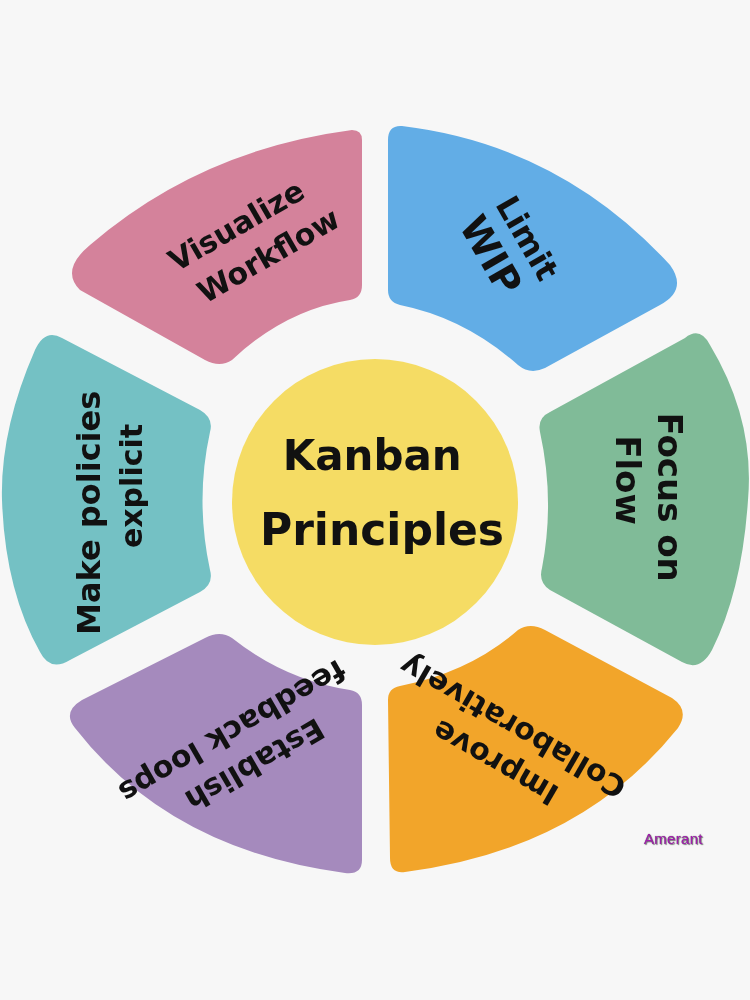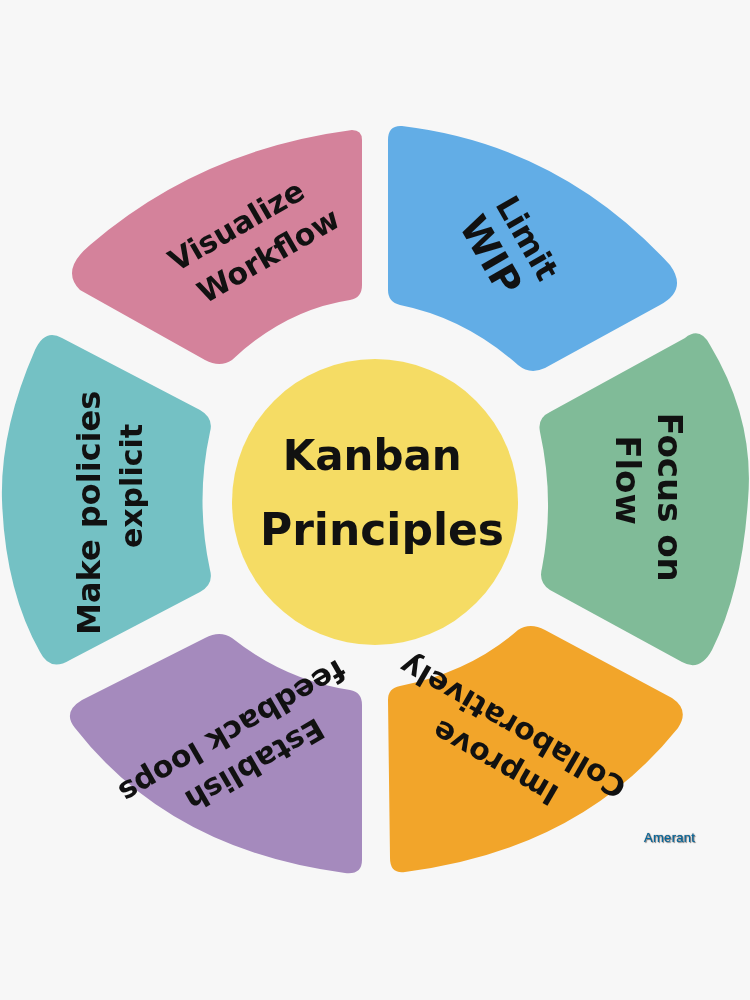--- a/index.html
+++ b/index.html
@@ -2,21 +2,21 @@
 <html><head>
 <meta charset="utf-8">
 <style>
   html, body { margin:0; padding:0; }
   body { width:750px; height:1000px; background:#f7f7f7; position:relative; overflow:hidden;
          font-family:"DejaVu Sans", sans-serif; }
   #wheel { position:absolute; left:0; top:0; }
   .seg-label { font-family:"DejaVu Sans", sans-serif; font-weight:bold; fill:#111; }
   .center-label { font-family:"DejaVu Sans", sans-serif; font-weight:bold; fill:#111; }
   .credit { position:absolute; left:644px; top:830px; font-family:"Liberation Sans", sans-serif;
-            font-size:13px; color:#0369a1; text-shadow:0 0 1px #555, 1px 1px 1px #777; letter-spacing:0.3px; }
+            font-size:15px; color:#a21caf; text-shadow:0 0 1px #555, 1px 1px 1px #777; letter-spacing:0.3px; }
 </style>
 </head>
 <body style="background: rgb(247, 247, 247);">
 
 <svg id="wheel" width="750" height="1000" viewBox="0 0 750 1000">
 
   <g>
     <path id="seg0" d="M 362 140 Q 362 130 352 130 Q 200 150 90 245 Q 60 270 80 290 L 205 360 Q 220 368 232 360 Q 285 310 350 300 Q 362 298 362 285 Z" fill="#d4829b"></path>
     <text class="seg-label" transform="translate(248,240) rotate(-30)" text-anchor="middle">
       <tspan x="0" y="-8" font-size="30">Visualize</tspan>

